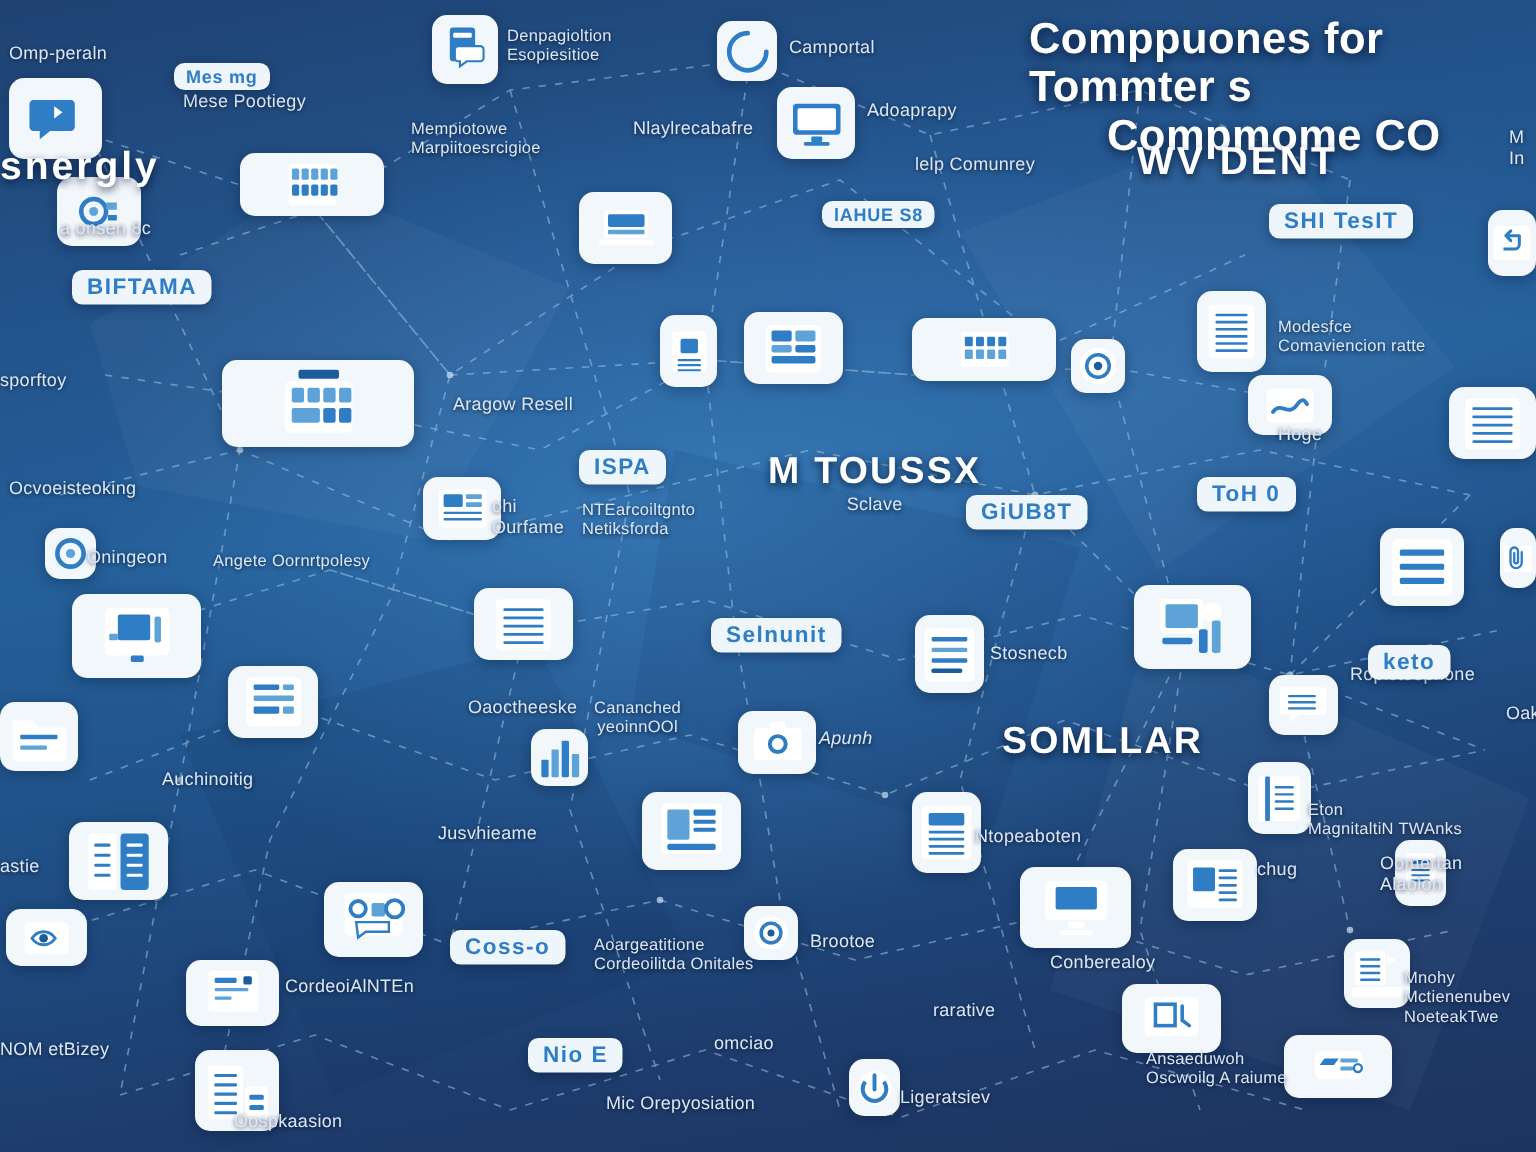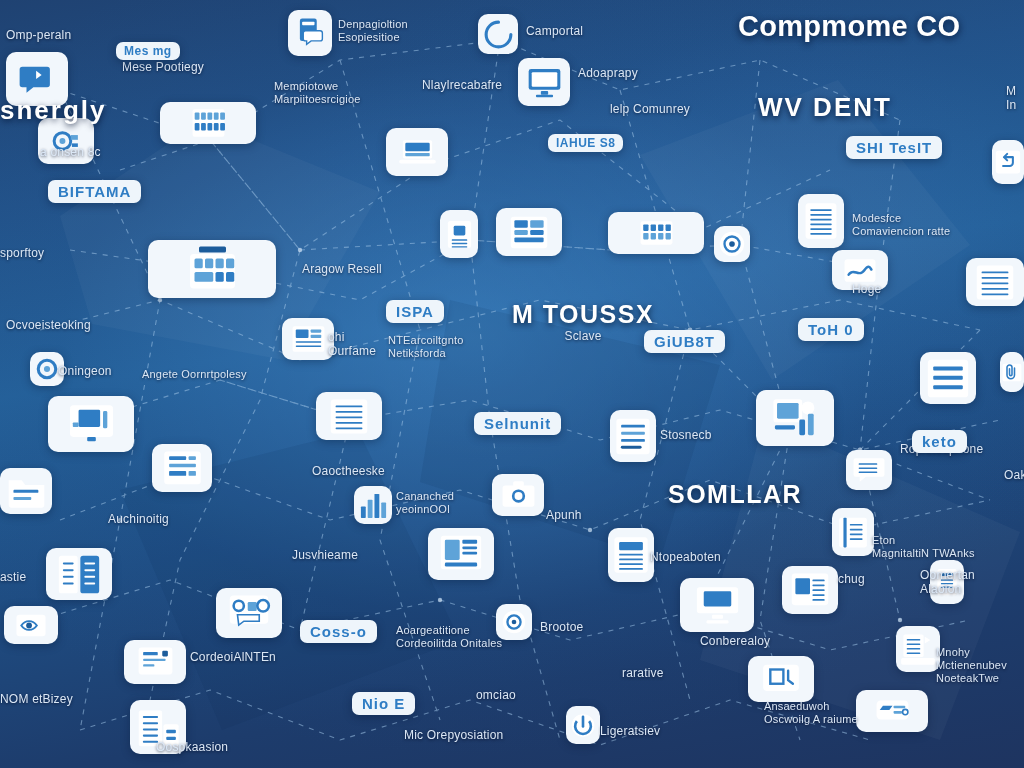--- a/index.html
+++ b/index.html
@@ -99,20 +99,21 @@
       <circle cx="160" cy="300" r="2.2"></circle>
         <circle cx="790" cy="430" r="2.4"></circle>
       <circle cx="440" cy="600" r="2.2"></circle>
         <circle cx="900" cy="620" r="2.2"></circle>
       <circle cx="120" cy="520" r="2"></circle>
         <circle cx="740" cy="245" r="2"></circle>
     </g>
   </svg>
 
   <div id="headline">
+    <span>Comppuones for Tommter s</span>
     <span class="l2">Compmome CO</span>
   </div>
 
   <div id="layer-icons">
       <div class="node" style="left: 6px; top: 52px;">
         <div class="ico" style="width: 62px; height: 54px;">
           <svg width="51" height="44" viewBox="0 0 64 64" aria-hidden="true">
             <path d="M10 14h36a4 4 0 014 4v22a4 4 0 01-4 4H26l-10 8v-8h-6a4 4 0 01-4-4V18a4 4 0 014-4z" fill="#2f7dc4"></path>
             <path d="M30 20l8 6-8 6z" fill="#fff"></path>
           </svg>
@@ -670,25 +671,25 @@
       </div>
       <div class="node" style="left: 660px; top: 428px;">
         <div class="lbl blur">Stosnecb</div>
       </div>
       <div class="node" style="left: 900px; top: 442px; justify-content: center;">
         <div class="lbl blur">Ropictoophone</div>
       </div>
       <div class="node" style="left: 312px; top: 464px;">
         <div class="lbl blur">Oaoctheeske</div>
       </div>
-      <div class="node" style="left: 396px; top: 490px;">
+      <div class="node" style="left: 396px; top: 466px; text-align: center;">
         <div class="lbl blur sm">Cananched
 yeoinnOOl</div>
       </div>
-      <div class="node" style="left: 546px; top: 508px;">
+      <div class="node" style="left: 546px; top: 485px; font-style: italic;">
         <div class="lbl blur">Apunh</div>
       </div>
       <div class="node" style="left: 650px; top: 550px;">
         <div class="lbl blur">Ntopeaboten</div>
       </div>
       <div class="node" style="left: 872px; top: 534px;">
         <div class="lbl blur sm">Eton
 MagnitaltiN TWAnks</div>
       </div>
       <div class="node" style="left: 108px; top: 512px;">

